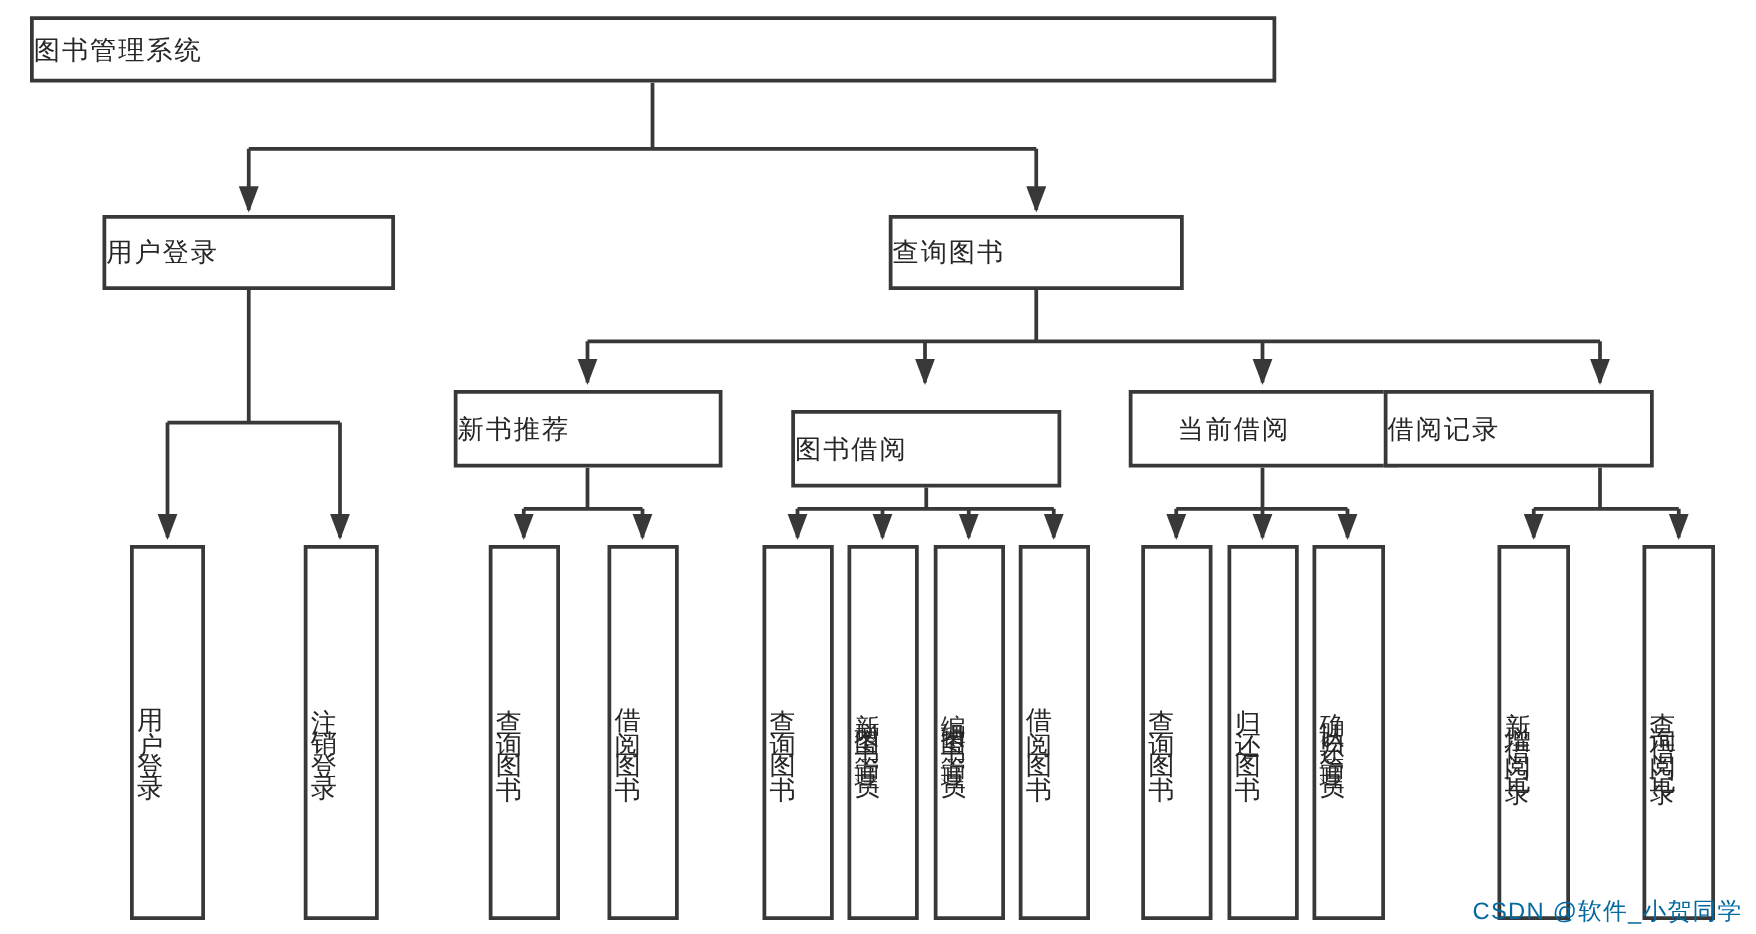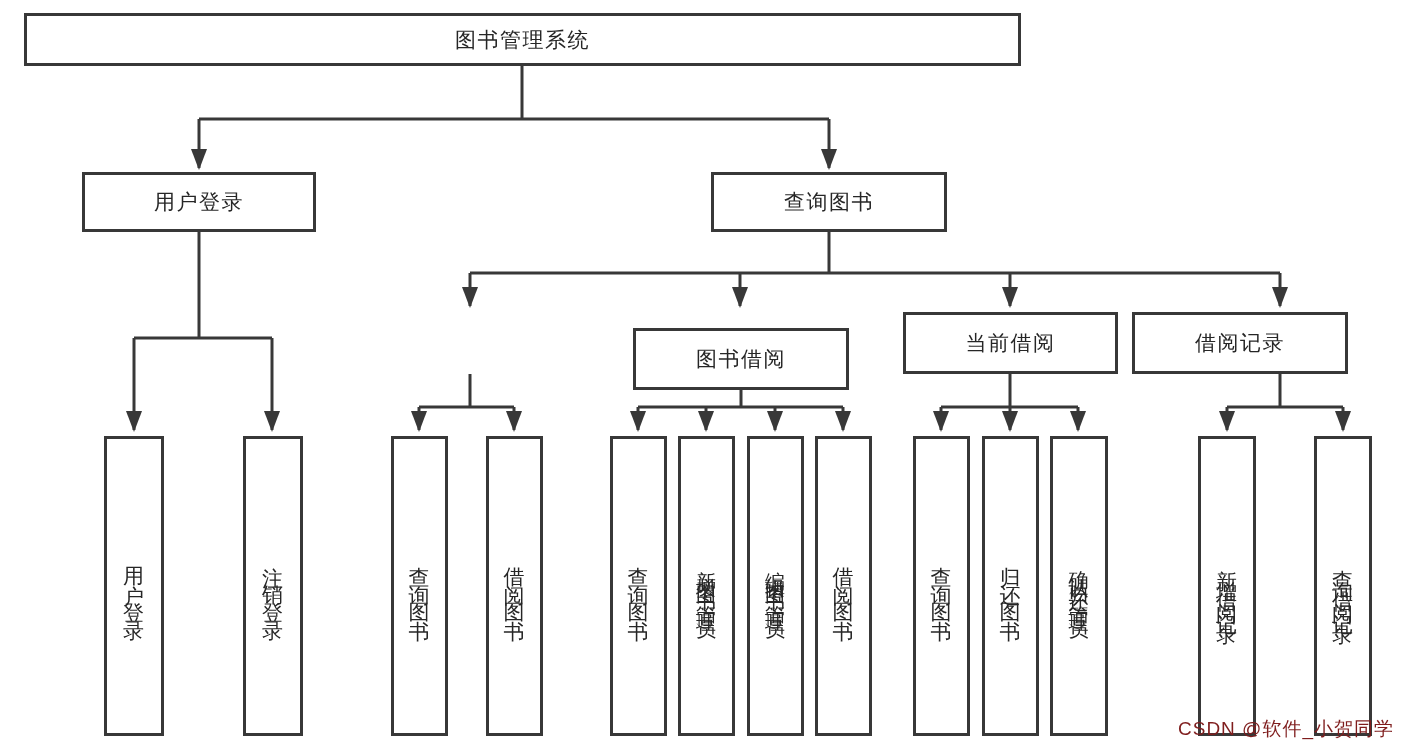--- a/index.html
+++ b/index.html
@@ -16,22 +16,23 @@
     left: 0; top: 0;
     z-index: 1;
   }
   .hnode, .vnode {
     position: absolute;
     box-sizing: border-box;
     border: 3px solid #383838;
     background: #ffffff;
     display: flex;
     align-items: center;
-    justify-content: center;
+    justify-content: flex-start;
     z-index: 2;
+    font-family: Liberation Mono, monospace;
   }
   .hlabel {
     font-size: 21px;
     color: #262626;
     letter-spacing: 1.5px;
     white-space: nowrap;
   }
   .vlabel {
     writing-mode: vertical-rl;
     font-size: 21px;
@@ -39,21 +40,21 @@
     letter-spacing: 18px;
     line-height: 1;
   }
   .vlabel.mid  { letter-spacing: 11px; }
   .vlabel.long { letter-spacing: 7px; font-size: 20px; }
   .watermark {
     position: absolute;
     left: 1178px;
     top: 716px;
     font-size: 19px;
-    color: #7f1d1d;
+    color: #0369a1;
     letter-spacing: 1px;
     z-index: 5;
     white-space: nowrap;
     text-align: right;
   }
 </style>
 </head>
 <body>
 
 <div class="canvas">
@@ -105,27 +106,30 @@
     <span class="hlabel">图书管理系统</span>
   </div>
 
   <div class="hnode" style="left:82px; top:172px; width:234px; height:60px;">
     <span class="hlabel">用户登录</span>
   </div>
   <div class="hnode" style="left:711px; top:172px; width:236px; height:60px;">
     <span class="hlabel">查询图书</span>
   </div>
 
+  <div class="hnode" style="left:363px; top:312px; width:215px; height:62px;">
+    <span class="hlabel">新书推荐</span>
+  </div>
   <div class="hnode" style="left:633px; top:328px; width:216px; height:62px;">
     <span class="hlabel">图书借阅</span>
   </div>
-  <div class="hnode" style="left:903px; top:312px; width:215px; height:62px;">
+  <div class="hnode" style="left:903px; top:312px; width:215px; height:62px;padding-left:36px;">
     <span class="hlabel">当前借阅</span>
   </div>
-  <div class="hnode" style="left:1132px; top:312px; width:216px; height:62px;">
+  <div class="hnode" style="left:1107px; top:312px; width:216px; height:62px;">
     <span class="hlabel">借阅记录</span>
   </div>
 
   <div class="vnode" style="left:104px; top:436px; width:60px; height:300px;">
     <span class="vlabel">用户登录</span>
   </div>
   <div class="vnode" style="left:243px; top:436px; width:60px; height:300px;">
     <span class="vlabel">注销登录</span>
   </div>
 

